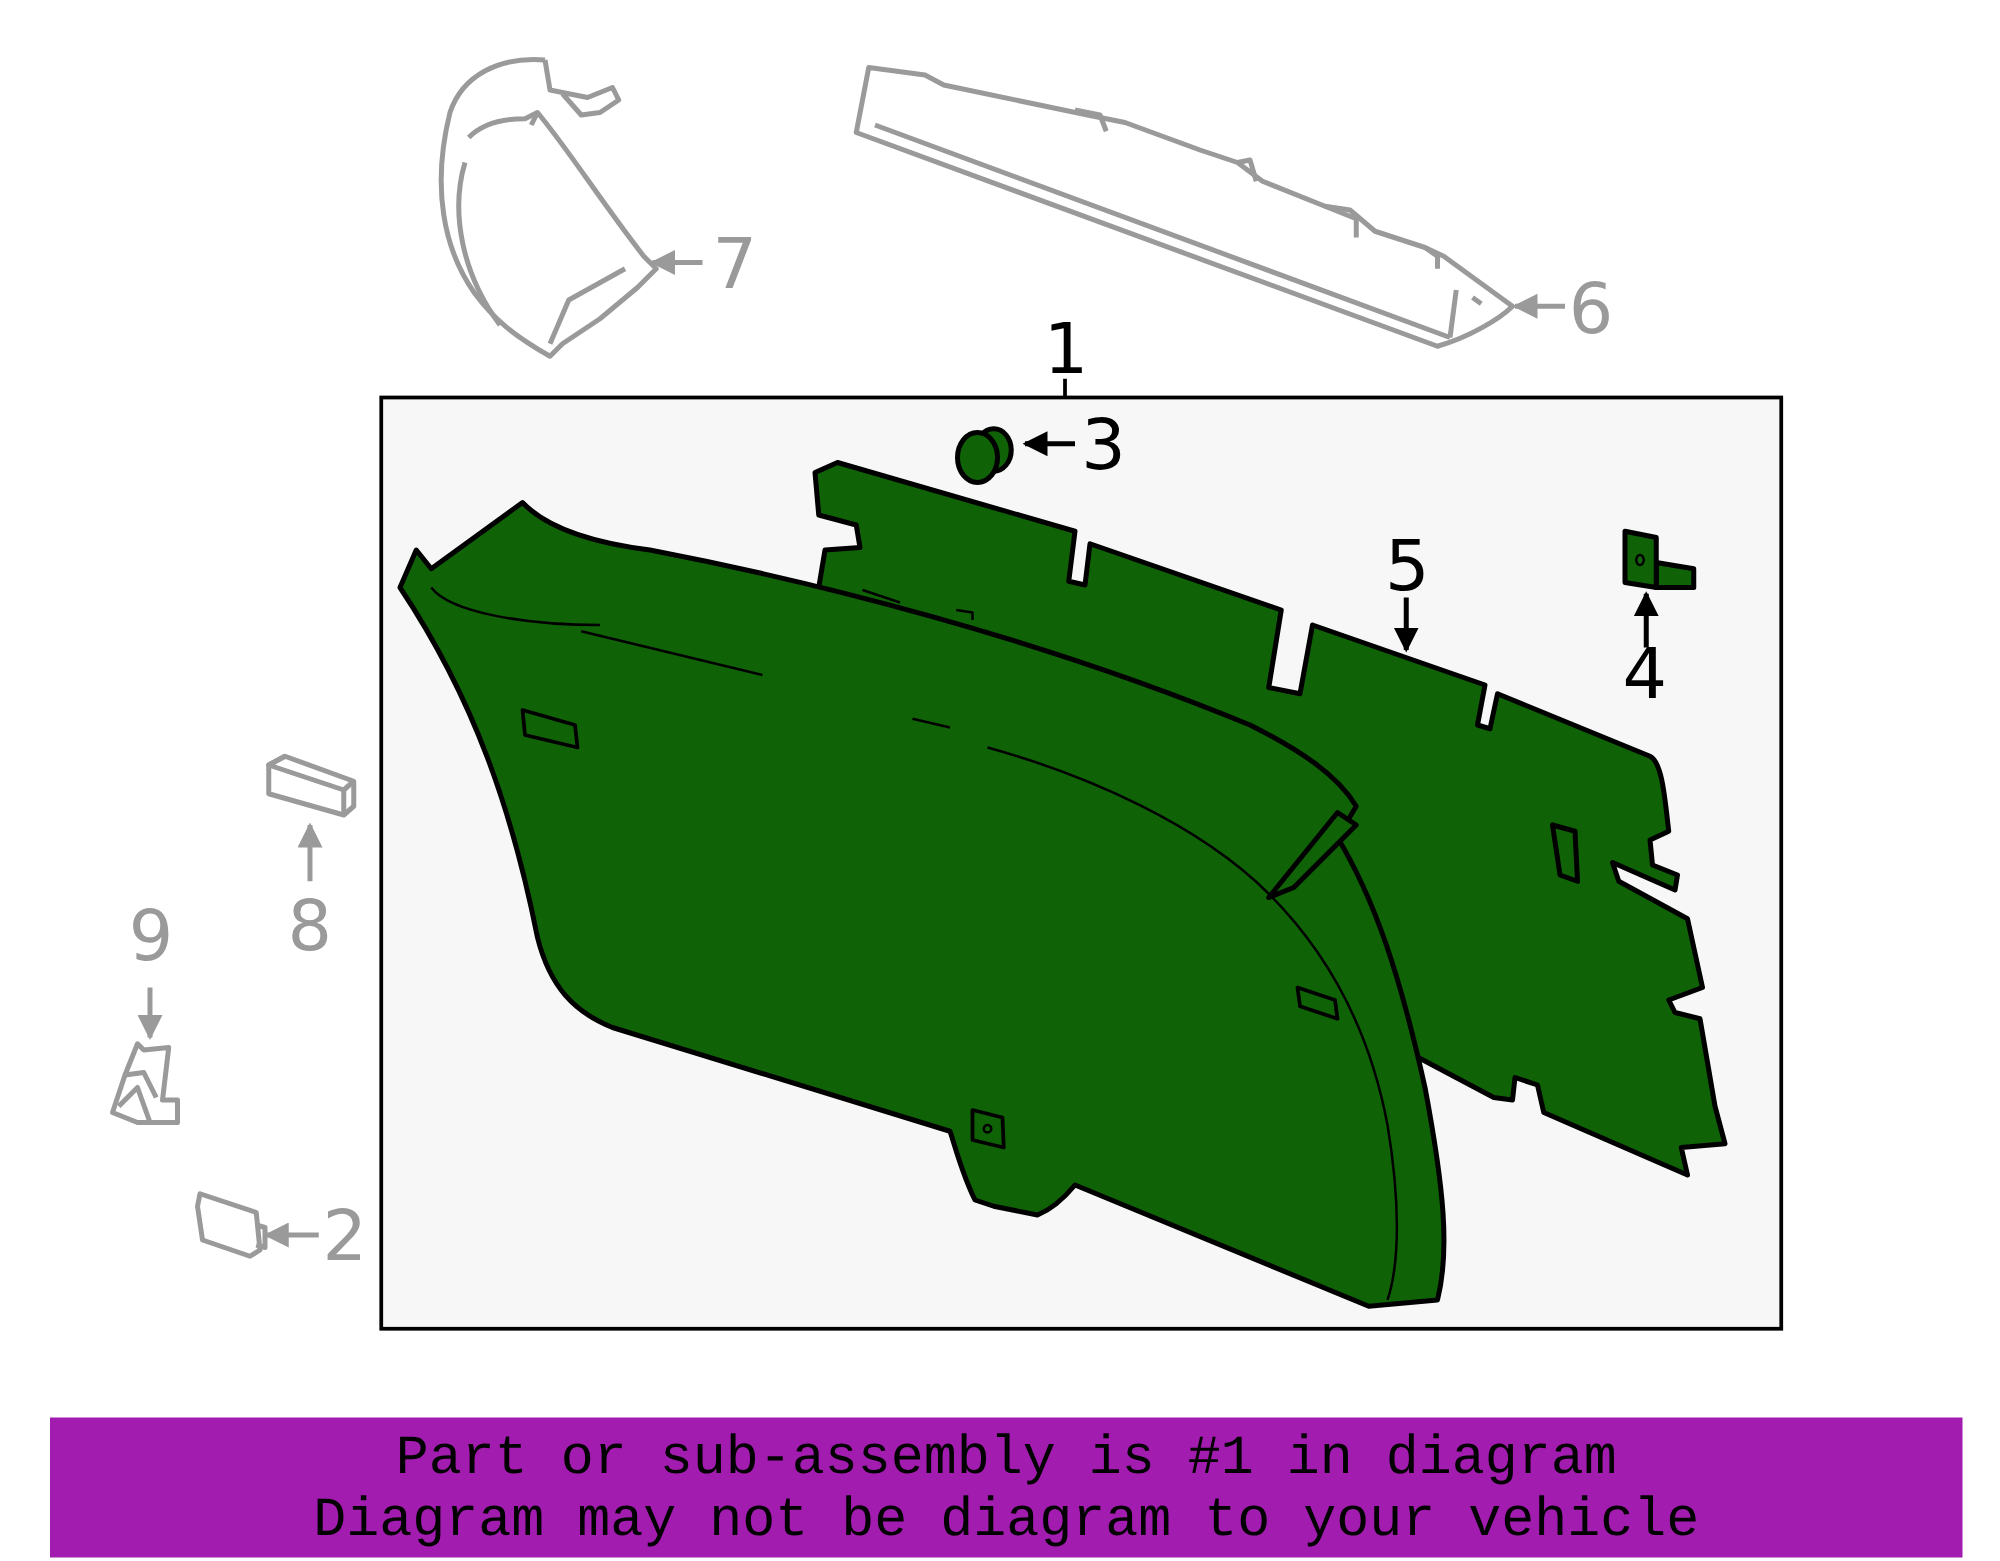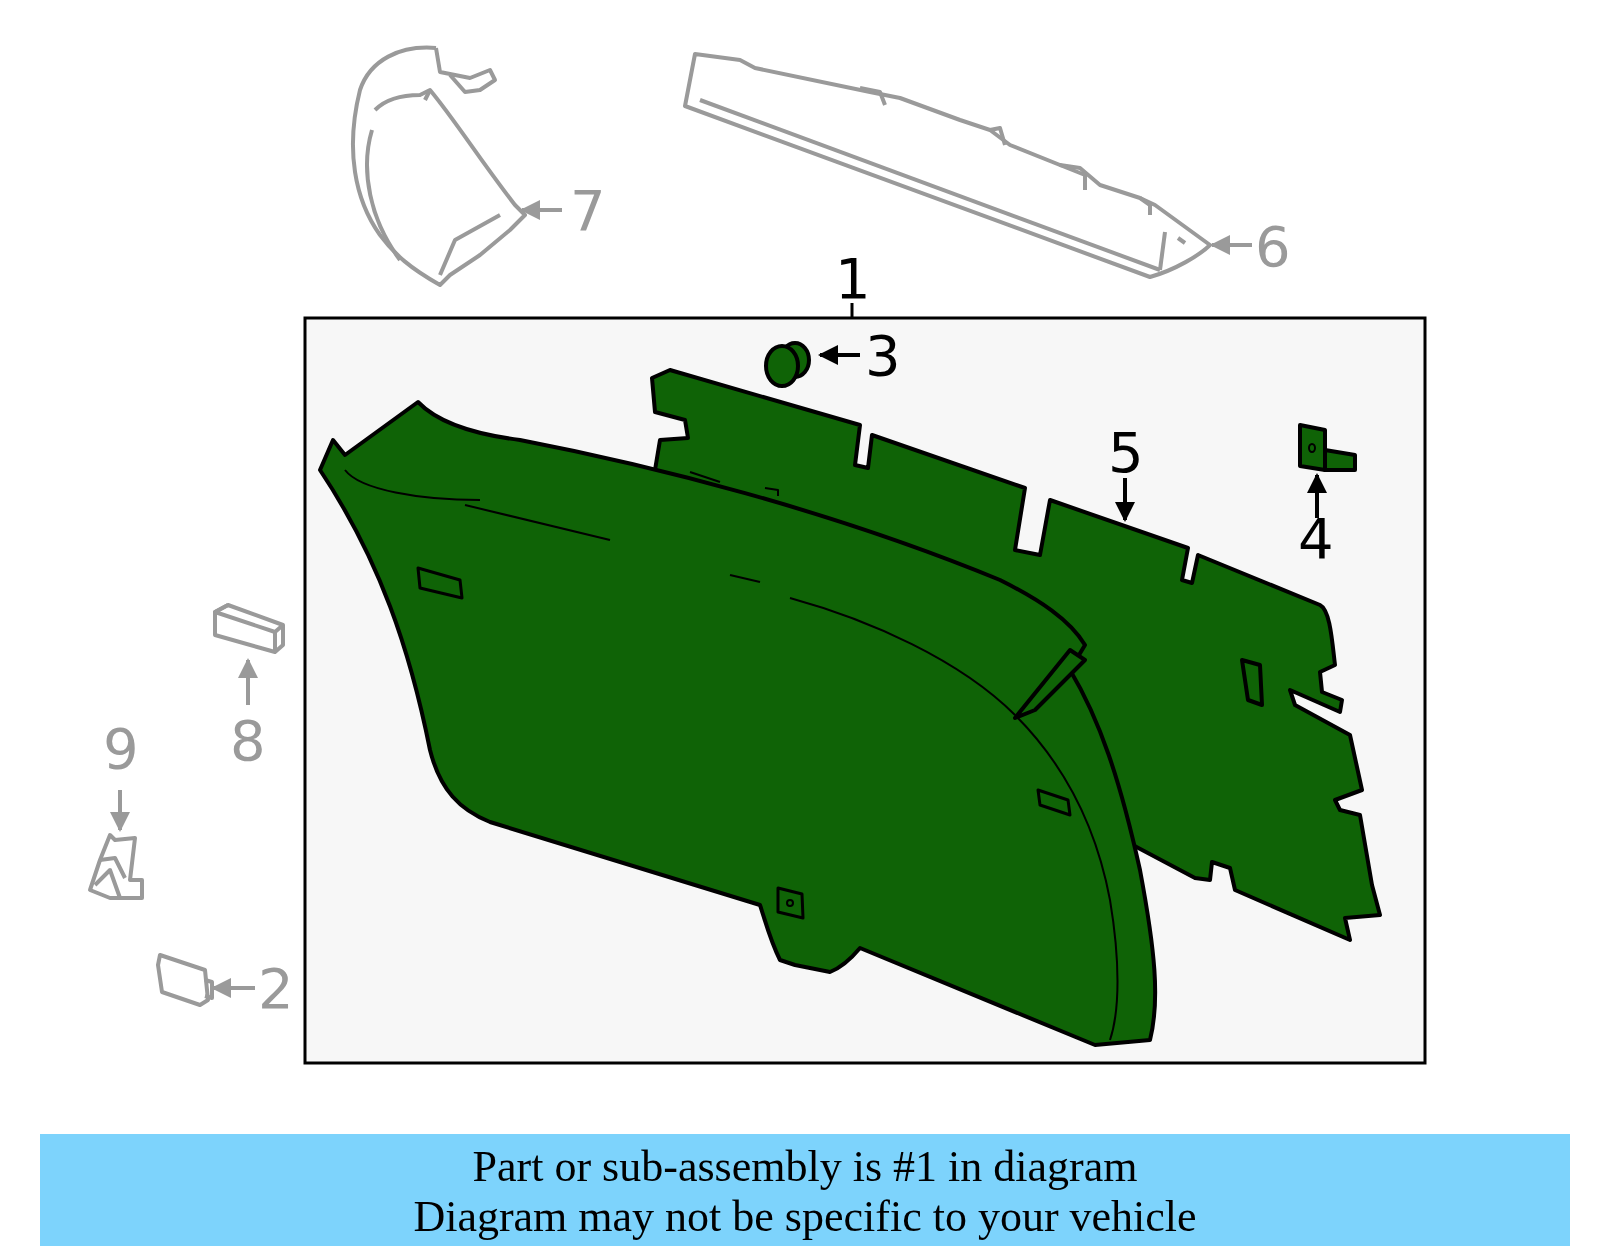--- a/index.html
+++ b/index.html
@@ -3,22 +3,22 @@
 <meta charset="utf-8">
 <style>
   html, body { margin: 0; padding: 0; background: #ffffff; }
   body { width: 1600px; height: 1249px; position: relative; overflow: hidden; font-family: "DejaVu Sans", sans-serif; }
   #diagram { position: absolute; left: 0; top: 0; width: 1600px; height: 1249px; }
   .callout { font-family: "DejaVu Sans", sans-serif; font-size: 56px; }
   .callout.active { fill: #000000; }
   .callout.ref { fill: #9a9a9a; }
   #banner {
     position: absolute; left: 40px; top: 1134px; width: 1530px; height: 112px;
-    background: #7dd3fc; color: #000; text-align: center;
-    font-family: Liberation Serif, serif; font-size: 44px; line-height: 50px;
+    background: #a21caf; color: #000; text-align: center;
+    font-family: Liberation Mono, monospace; font-size: 44px; line-height: 50px;
     padding-top: 8px; box-sizing: border-box;
   }
   #banner div { white-space: nowrap; }
 </style>
 </head>
 <body>
 
 <svg id="diagram" viewBox="0 0 1600 1249" xmlns="http://www.w3.org/2000/svg">
   <defs>
     <marker id="arrowBlack" viewBox="0 0 10 10" refX="9" refY="5" markerWidth="5" markerHeight="5" orient="auto">
@@ -132,14 +132,14 @@
     <path d="M205,980 L212,982 L212,998 L205,996"></path>
   </g>
   <g>
     <line x1="255" y1="988" x2="213" y2="988" stroke="#9a9a9a" stroke-width="4" marker-end="url(#arrowGray)"></line>
     <text class="callout ref" x="258" y="1008">2</text>
   </g>
 </svg>
 
 <div id="banner">
   <div>Part or sub-assembly is #1 in diagram</div>
-  <div>Diagram may not be specific to your vehicle</div>
+  <div>Diagram may not be diagram to your vehicle</div>
 </div>
 
 </body></html>

